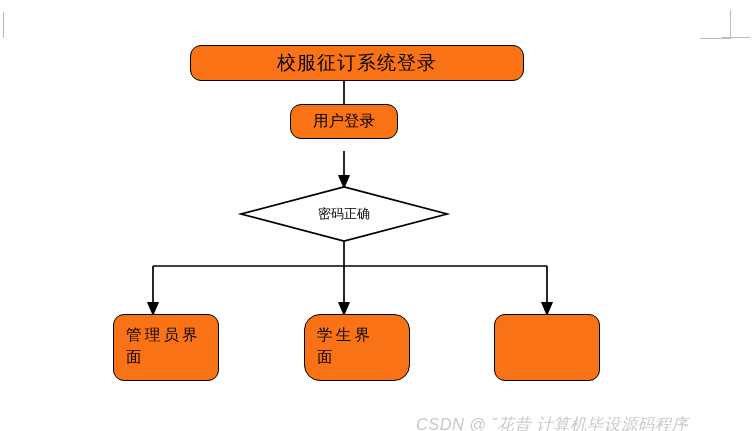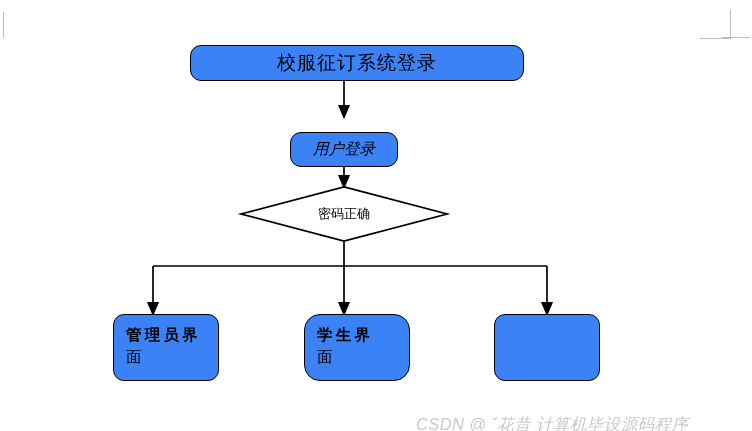--- a/index.html
+++ b/index.html
@@ -48,47 +48,46 @@
     width: 28px;
     height: 2px;
     border-top: 1.5px solid #bcbcbe;
   }
 
   
   .node {
     position: absolute;
     box-sizing: border-box;
     border: 1.6px solid #000000;
-    background: #3b82f6;
+    background: #f97316;
     color: #000000;
     display: flex;
     align-items: center;
   }
   .node-rounded {
     border-radius: 11px;
   }
 
   .node-title {
     left: 190px;
     top: 45px;
     width: 334px;
     height: 36px;
     justify-content: center;
     font-size: 19px;
     letter-spacing: 1px;
   }
 
   .node-login {
     left: 290px;
-    top: 132px;
+    top: 104px;
     width: 108px;
     height: 35px;
     justify-content: center;
     font-size: 15.5px;
-    font-style: italic;
   }
 
   .node-leaf {
     top: 314px;
     width: 106px;
     height: 67px;
     justify-content: flex-start;
     align-items: flex-start;
     padding: 9px 0 0 12px;
     font-size: 15.5px;
@@ -98,21 +97,20 @@
   .node-leaf-student { left: 304px; border-radius: 16px; }
   .node-leaf-empty { left: 494px; }
 
   .leaf-text {
     display: block;
     width: 86px;
     word-break: break-all;
   }
   .leaf-text-spaced {
     letter-spacing: 3.2px;
-    font-weight: bold;
   }
 
   
   .diamond-wrap {
     position: absolute;
     left: 240px;
     top: 186px;
     width: 208px;
     height: 56px;
   }

